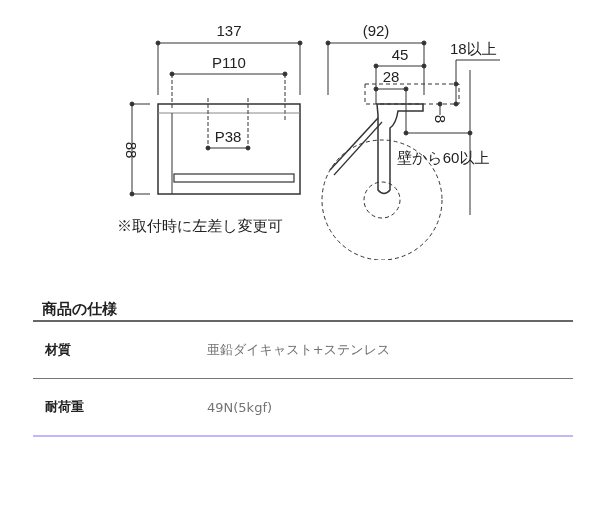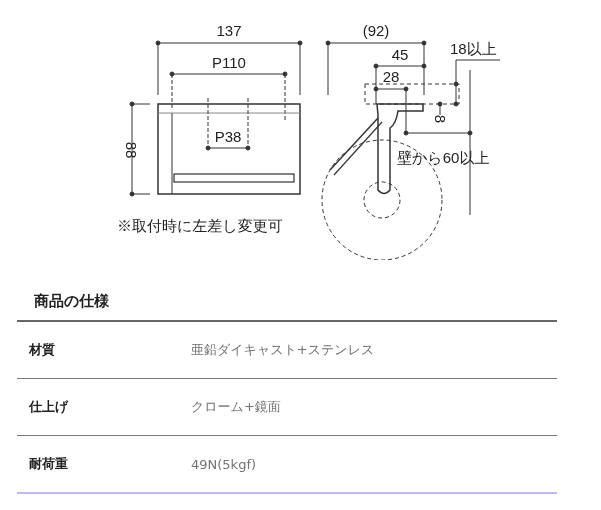--- a/index.html
+++ b/index.html
@@ -1,19 +1,19 @@
 <!DOCTYPE html>
 <html><head>
 <meta charset="utf-8">
 <style>
   html,body{margin:0;padding:0;background:#fff;}
   body{width:601px;height:510px;position:relative;overflow:hidden;font-family:"DejaVu Sans",sans-serif;color:#222;}
   .drawing{position:absolute;left:0;top:0;width:595px;height:260px;}
-  .specs-title{position:absolute;left:30px;top:288px;font-size:15px;font-weight:bold;color:#222;margin:4px;}
-  .spec-table{position:absolute;left:17px;top:320px;width:540px;border-collapse:collapse;}
+  .specs-title{position:absolute;left:30px;top:288px;font-size:15px;font-weight:bold;color:#222;margin:12px;}
+  .spec-table{position:absolute;left:33px;top:320px;width:540px;border-collapse:collapse;}
   .spec-table .top-rule{border-top:2px solid #666;}
   .spec-row{height:56px;border-bottom:1px solid #777;display:flex;align-items:center;}
   .spec-row.last{border-bottom:2px solid #c4b5fd;}
   .spec-label{width:162px;padding-left:12px;font-size:13px;font-weight:bold;color:#222;}
   .spec-value{font-size:13px;color:#737373;}
   svg text{font-family:"Liberation Sans",sans-serif;}
 </style>
 </head>
 <body>
 
@@ -102,21 +102,17 @@
 </div>
 
 <h2 class="specs-title">商品の仕様</h2>
 
 <div class="spec-table">
   <div class="top-rule"></div>
   <div class="spec-row">
     <div class="spec-label">材質</div>
     <div class="spec-value">亜鉛ダイキャスト+ステンレス</div>
   </div>
-  <div class="spec-row">
-    <div class="spec-label">仕上げ</div>
-    <div class="spec-value">クローム+鏡面</div>
-  </div>
   <div class="spec-row last">
     <div class="spec-label">耐荷重</div>
     <div class="spec-value">49N(5kgf)</div>
   </div>
 </div>
 
 </body></html>

